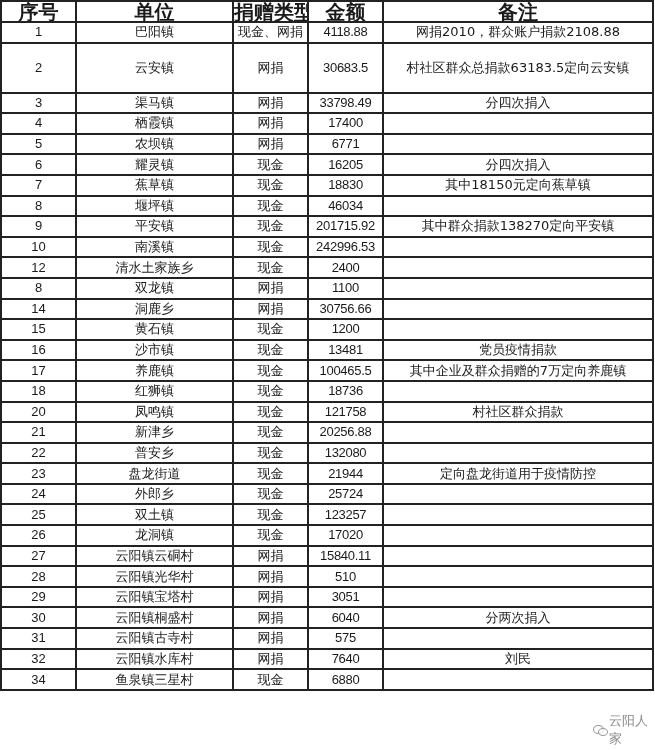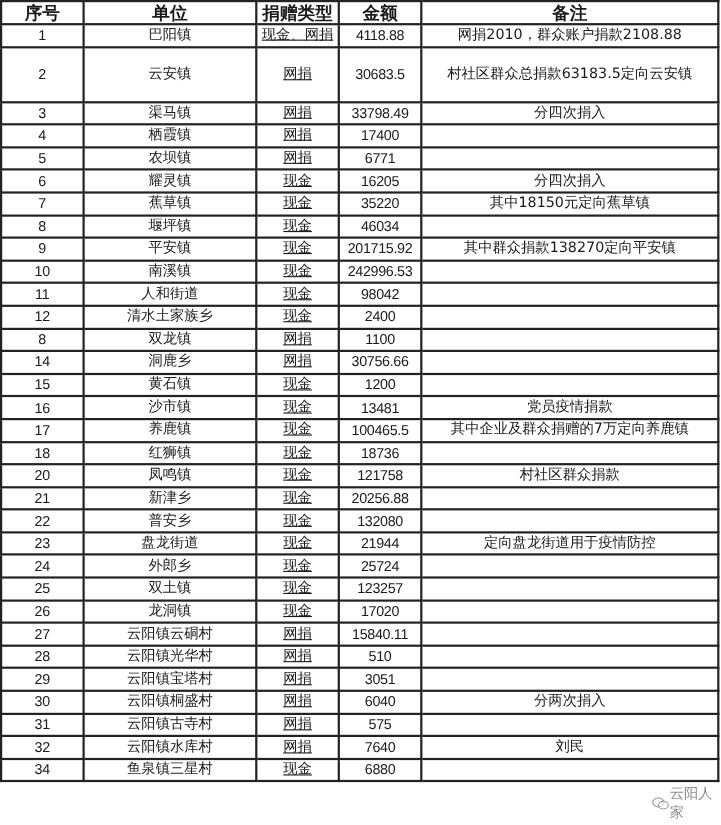--- a/index.html
+++ b/index.html
@@ -29,40 +29,40 @@
       text-align: center;
       vertical-align: middle;
       white-space: nowrap;
       overflow: hidden;
       font-weight: normal;
       font-size: 13px;
       line-height: 16px;
     }
     table.donations th {
       font-weight: bold;
-      font-size: 16px;
+      font-size: 20px;
       height: 19px;
     }
     table.donations tr.row td { height: 18.6px; }
     table.donations tr.row.tall td { height: 48px; }
     .col-idx { width: 75px; }
     .col-unit { width: 157px; }
     .col-type { width: 75px; }
     .col-amt { width: 75px; }
     .col-note { width: auto; }
     td.amount {
       font-family: Liberation Sans, sans-serif;
       font-size: 12.5px;
       letter-spacing: -0.3px;
     }
     td.idx {
       font-family: "Liberation Sans", sans-serif;
       font-size: 13px;
     }
-    td.type { font-size: 13px; text-decoration: underline; }
+    td.type { font-size: 13px; }
     td.note { font-size: 12.5px; }
     .watermark {
       position: absolute;
       left: 591px;
       top: 712px;
       display: flex;
       align-items: center;
       gap: 4px;
       color: #8a8a8a;
       font-size: 13px;
@@ -152,21 +152,21 @@
         <td class="idx">6</td>
         <td class="unit">耀灵镇</td>
         <td class="type">现金</td>
         <td class="amount">16205</td>
         <td class="note">分四次捐入</td>
       </tr>
       <tr class="row">
         <td class="idx">7</td>
         <td class="unit">蕉草镇</td>
         <td class="type">现金</td>
-        <td class="amount">35220</td>
+        <td class="amount">18830</td>
         <td class="note">其中18150元定向蕉草镇</td>
       </tr>
       <tr class="row">
         <td class="idx">8</td>
         <td class="unit">堰坪镇</td>
         <td class="type">现金</td>
         <td class="amount">46034</td>
         <td class="note"></td>
       </tr>
       <tr class="row">
@@ -174,27 +174,20 @@
         <td class="unit">平安镇</td>
         <td class="type">现金</td>
         <td class="amount">201715.92</td>
         <td class="note">其中群众捐款138270定向平安镇</td>
       </tr>
       <tr class="row">
         <td class="idx">10</td>
         <td class="unit">南溪镇</td>
         <td class="type">现金</td>
         <td class="amount">242996.53</td>
-        <td class="note"></td>
-      </tr>
-      <tr class="row">
-        <td class="idx">11</td>
-        <td class="unit">人和街道</td>
-        <td class="type">现金</td>
-        <td class="amount">98042</td>
         <td class="note"></td>
       </tr>
       <tr class="row">
         <td class="idx">12</td>
         <td class="unit">清水土家族乡</td>
         <td class="type">现金</td>
         <td class="amount">2400</td>
         <td class="note"></td>
       </tr>
       <tr class="row">

